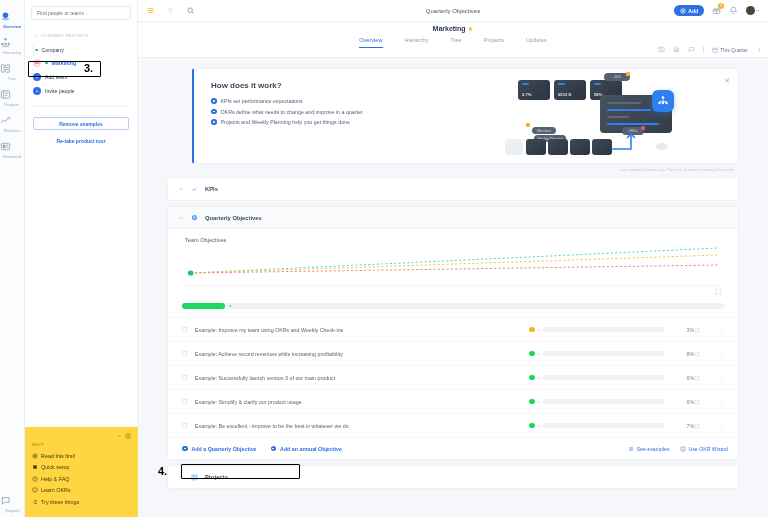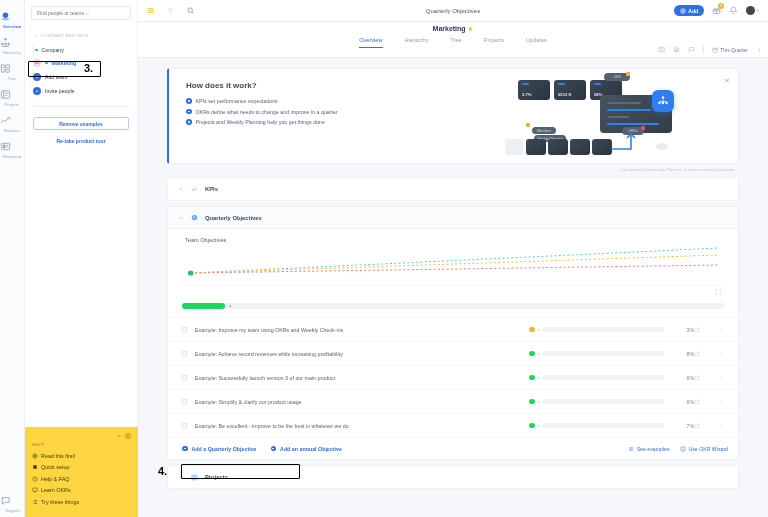--- a/index.html
+++ b/index.html
@@ -126,21 +126,21 @@
     position: absolute; right: 6px; top: 24px;
     display: flex; align-items: center; gap: 8px;
   }
   .tb-div { width: 1px; height: 7px; background: #e2e7ee; }
   .quarter { display: flex; align-items: center; gap: 2.5px; font-size: 5px; color: #6c7a8c; cursor: pointer; }
 
   .scroll { height: 459px; overflow: hidden; padding: 10px 29px 0 29px; }
 
   .howcard {
     background: #fff; border-radius: 3px; border: 1px solid #edf0f4;
-    border-left: 2.5px solid #2f6fe4; height: 96px; position: relative; overflow: hidden;
+    border-left: 2.5px solid #2f6fe4; height: 96px; position: relative; overflow: hidden; margin-left: 25px;
   }
   .how-title { font-size: 8px; font-weight: bold; color: #3d4a5c; padding: 12px 0 0 17px; }
   .bullets { padding: 8px 0 0 17px; }
   .bullet { display: flex; align-items: center; gap: 4px; margin-bottom: 4.5px; font-size: 5.3px; color: #56627a; }
   .bdot {
     width: 5.5px; height: 5.5px; border-radius: 50%; background: #2f6fe4;
     flex: 0 0 5.5px; display: flex; align-items: center; justify-content: center;
   }
   .bdot:after { content: ""; width: 1.8px; height: 1.8px; background: #fff; border-radius: 50%; }
   .how-close { position: absolute; right: 8px; top: 8px; color: #aab3c0; font-size: 7px; cursor: pointer; }

